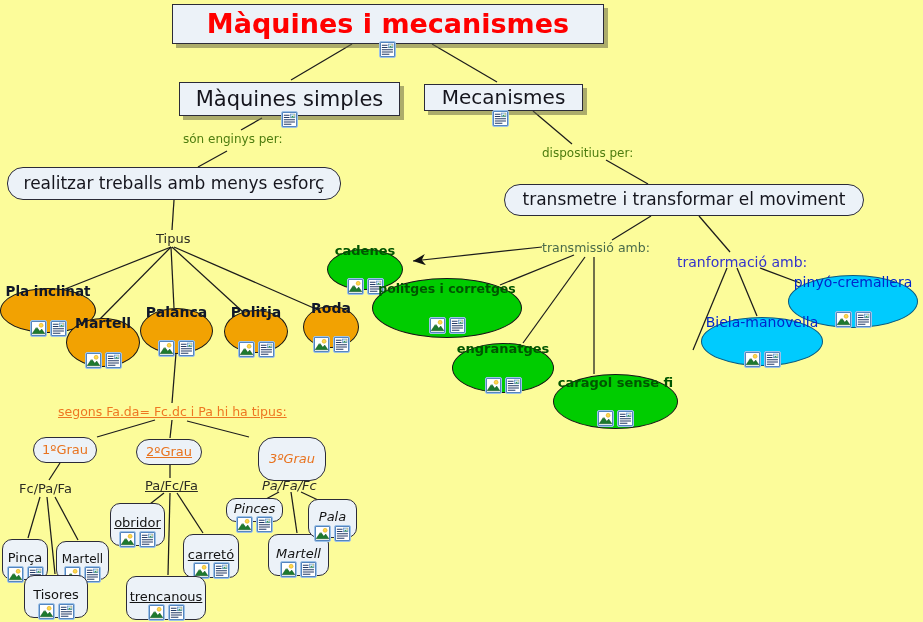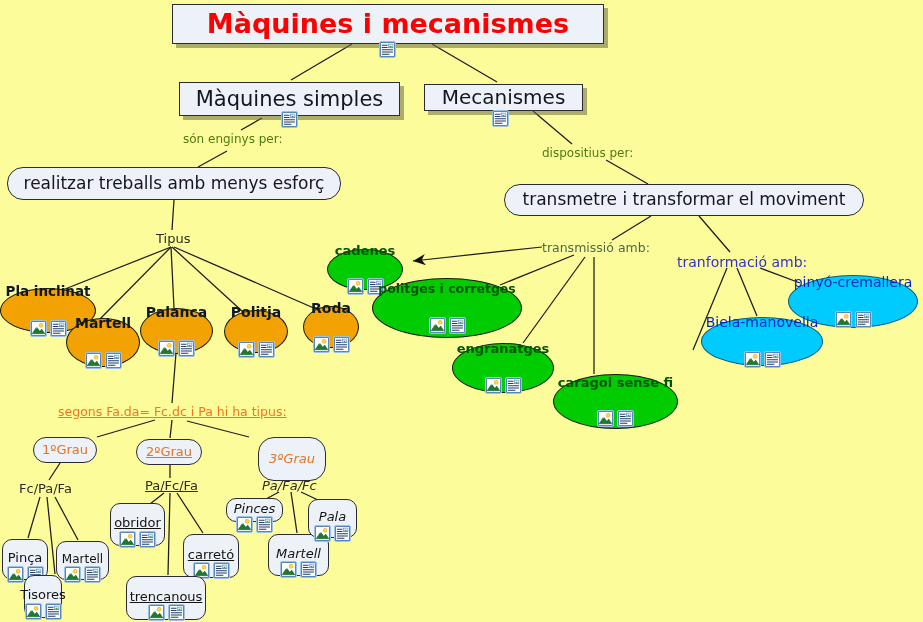--- a/index.html
+++ b/index.html
@@ -308,21 +308,21 @@
     <span class="t">Martell</span>
     <span class="icons">
       <svg class="ric" viewBox="0 0 16 16">
           <use href="#ic-img"></use>
         </svg>
       <svg class="ric" viewBox="0 0 16 16">
           <use href="#ic-doc"></use>
         </svg>
     </span>
   </div>
-  <div class="node tool" style="left:24px;top:575px;width:38px;height:43px">
+  <div class="node tool" style="left:24px;top:575px;width:64px;height:43px">
     <span class="t">Tisores</span>
     <span class="icons">
       <svg class="ric" viewBox="0 0 16 16">
           <use href="#ic-img"></use>
         </svg>
       <svg class="ric" viewBox="0 0 16 16">
           <use href="#ic-doc"></use>
         </svg>
     </span>
   </div>

